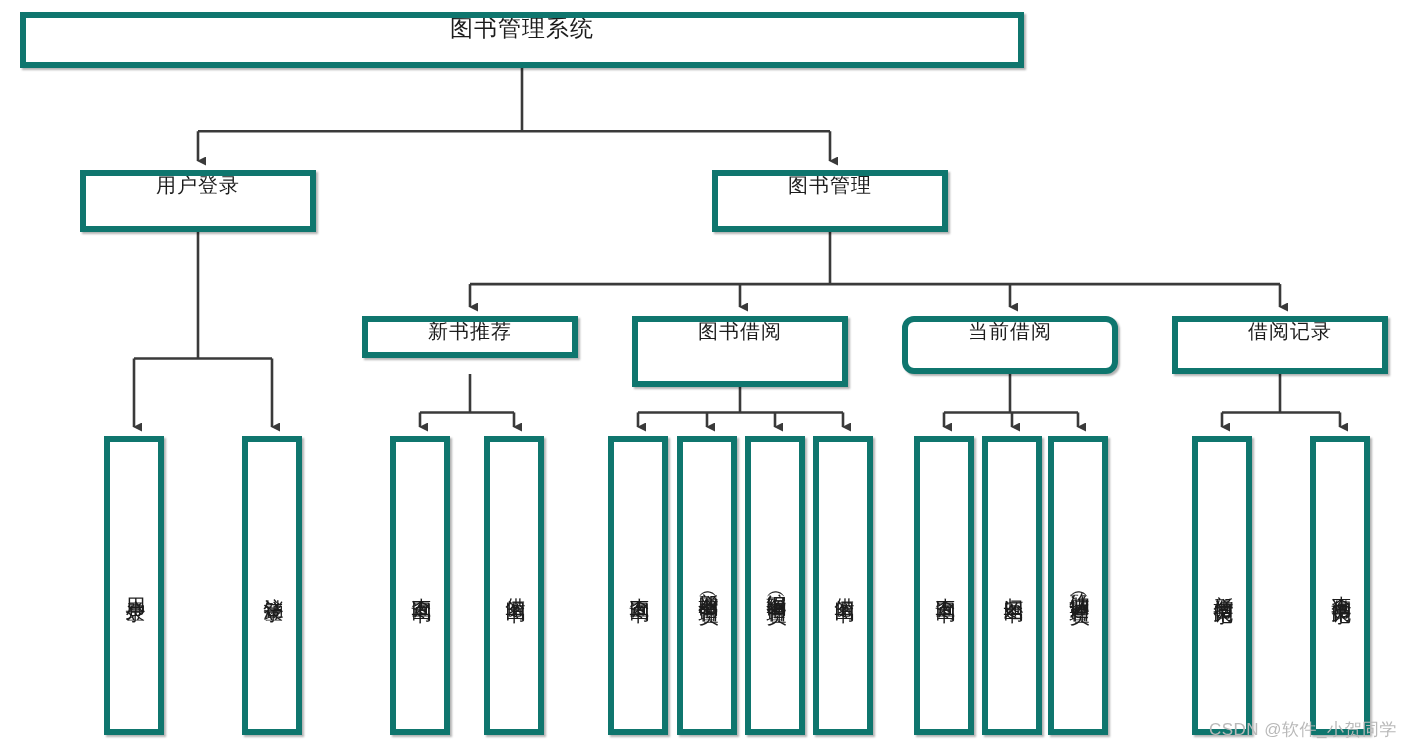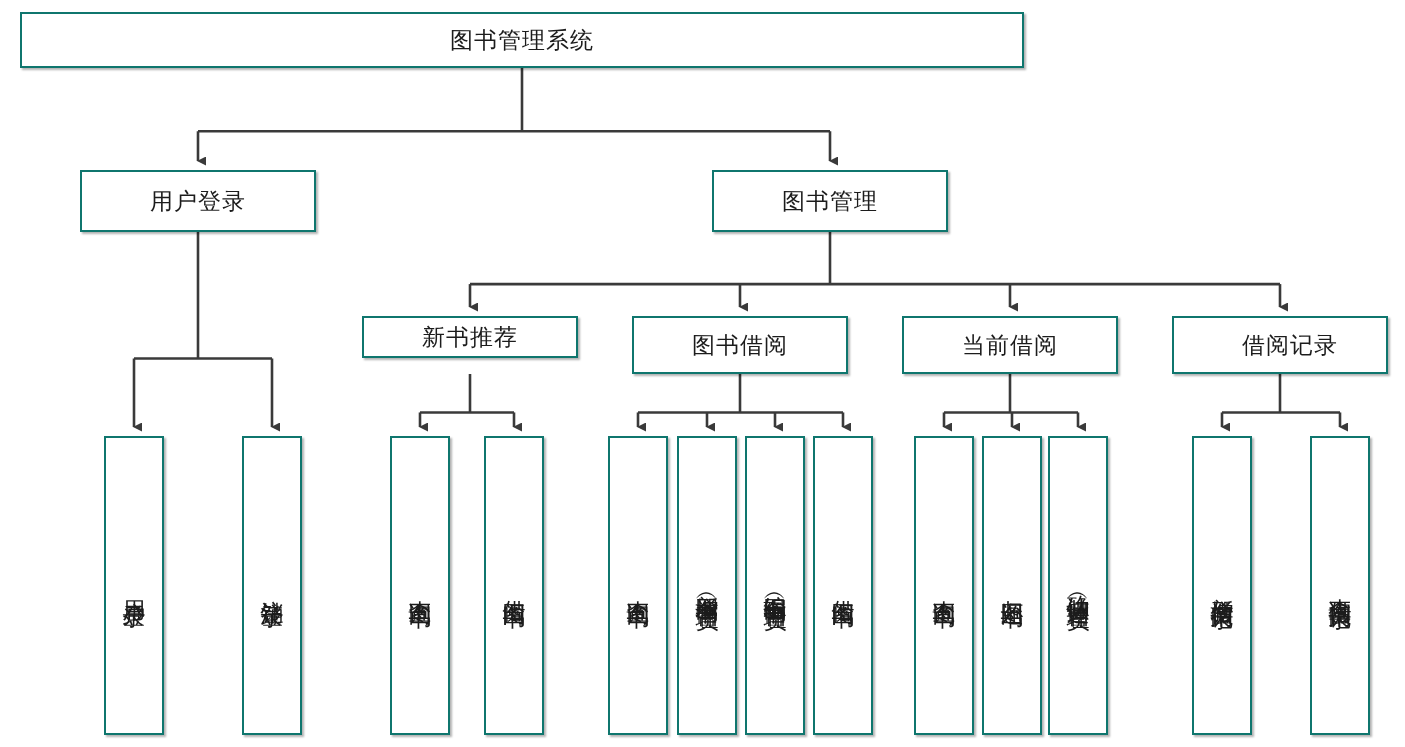--- a/index.html
+++ b/index.html
@@ -23,29 +23,29 @@
     left: 0;
     top: 0;
     width: 1405px;
     height: 747px;
     pointer-events: none;
   }
   .node {
     position: absolute;
     box-sizing: border-box;
     background: #ffffff;
-    border: 2px solid #0f766e;
+    border: 6px solid #0f766e;
     box-shadow: 2px 2px 2px rgba(0,0,0,0.30);
     display: flex;
-    align-items: center;
     justify-content: center;
     overflow: hidden;
+    font-family: Liberation Mono, monospace;
   }
   .node-label {
-    font-size: 23px;
+    font-size: 20px;
     line-height: 1.05;
     letter-spacing: 1px;
     color: #1c1c1c;
     text-align: center;
     white-space: nowrap;
   }
   .node.vertical .node-label {
     writing-mode: vertical-rl;
     text-orientation: upright;
     letter-spacing: 2px;
@@ -118,24 +118,24 @@
       </div>
       <div class="node" style="left: 80px; top: 170px; width: 236px; height: 62px;">
         <span class="node-label">用户登录</span>
       </div>
       <div class="node" style="left: 712px; top: 170px; width: 236px; height: 62px;">
         <span class="node-label">图书管理</span>
       </div>
       <div class="node" style="left: 362px; top: 316px; width: 216px; height: 42px;">
         <span class="node-label">新书推荐</span>
       </div>
-      <div class="node" style="left: 632px; top: 316px; width: 216px; height: 58px;">
+      <div class="node" style="left: 632px; top: 316px; width: 216px; height: 71px;">
         <span class="node-label">图书借阅</span>
       </div>
-      <div class="node" style="left: 902px; top: 316px; width: 216px; height: 58px;">
+      <div class="node" style="left: 902px; top: 316px; width: 216px; height: 58px; border-radius: 12px;">
         <span class="node-label">当前借阅</span>
       </div>
       <div class="node" style="left: 1172px; top: 316px; width: 216px; height: 58px; padding-left: 20px;">
         <span class="node-label">借阅记录</span>
       </div>
       <div class="node vertical" style="left: 104px; top: 436px; width: 60px; height: 299px;">
         <span class="node-label">用户登录</span>
       </div>
       <div class="node vertical" style="left: 242px; top: 436px; width: 60px; height: 299px;">
         <span class="node-label">注销登录</span>
@@ -168,13 +168,14 @@
         <span class="node-label">确认归还（管理员）</span>
       </div>
       <div class="node vertical" style="left: 1192px; top: 436px; width: 60px; height: 299px;">
         <span class="node-label">新增借阅记录</span>
       </div>
       <div class="node vertical" style="left: 1310px; top: 436px; width: 60px; height: 299px;">
         <span class="node-label">查询借阅记录</span>
       </div>
     </div>
 
+  <div id="watermark">CSDN @软件_小贺同学</div>
 </div>
 
 </body></html>

